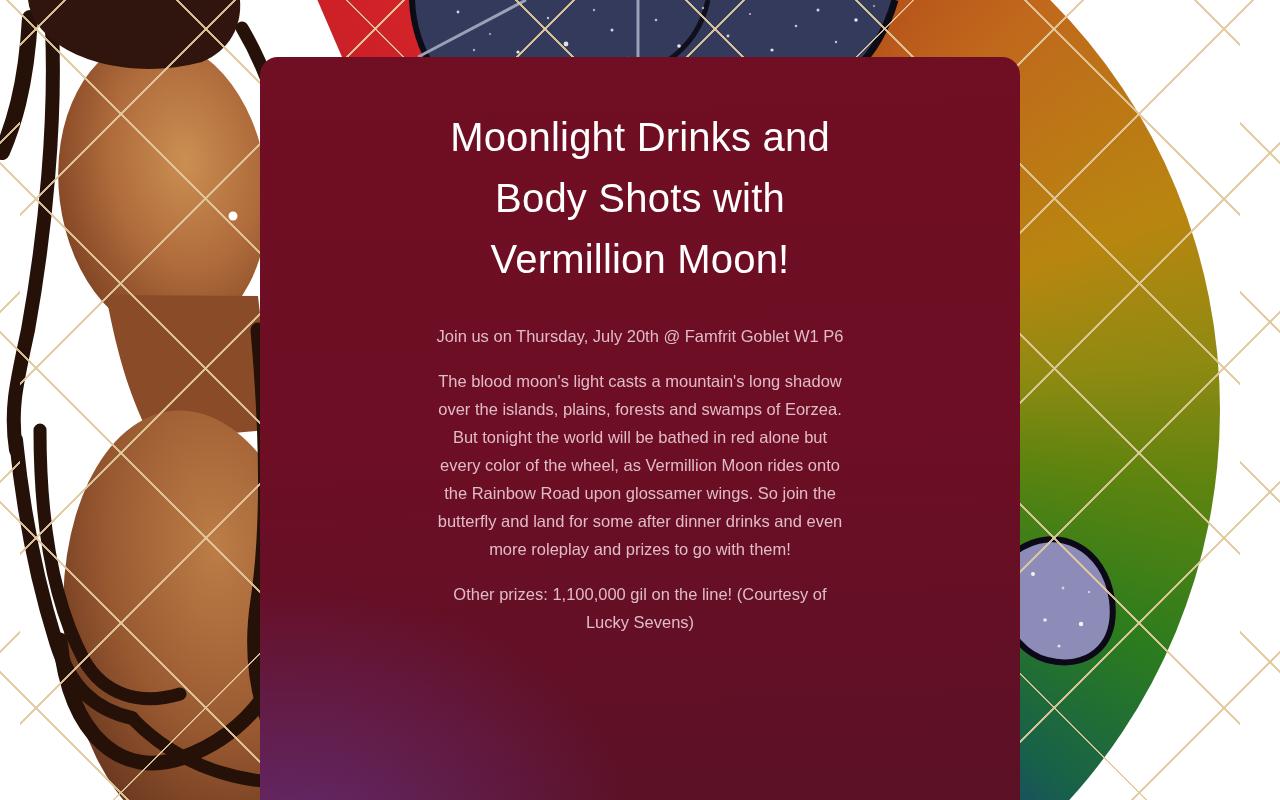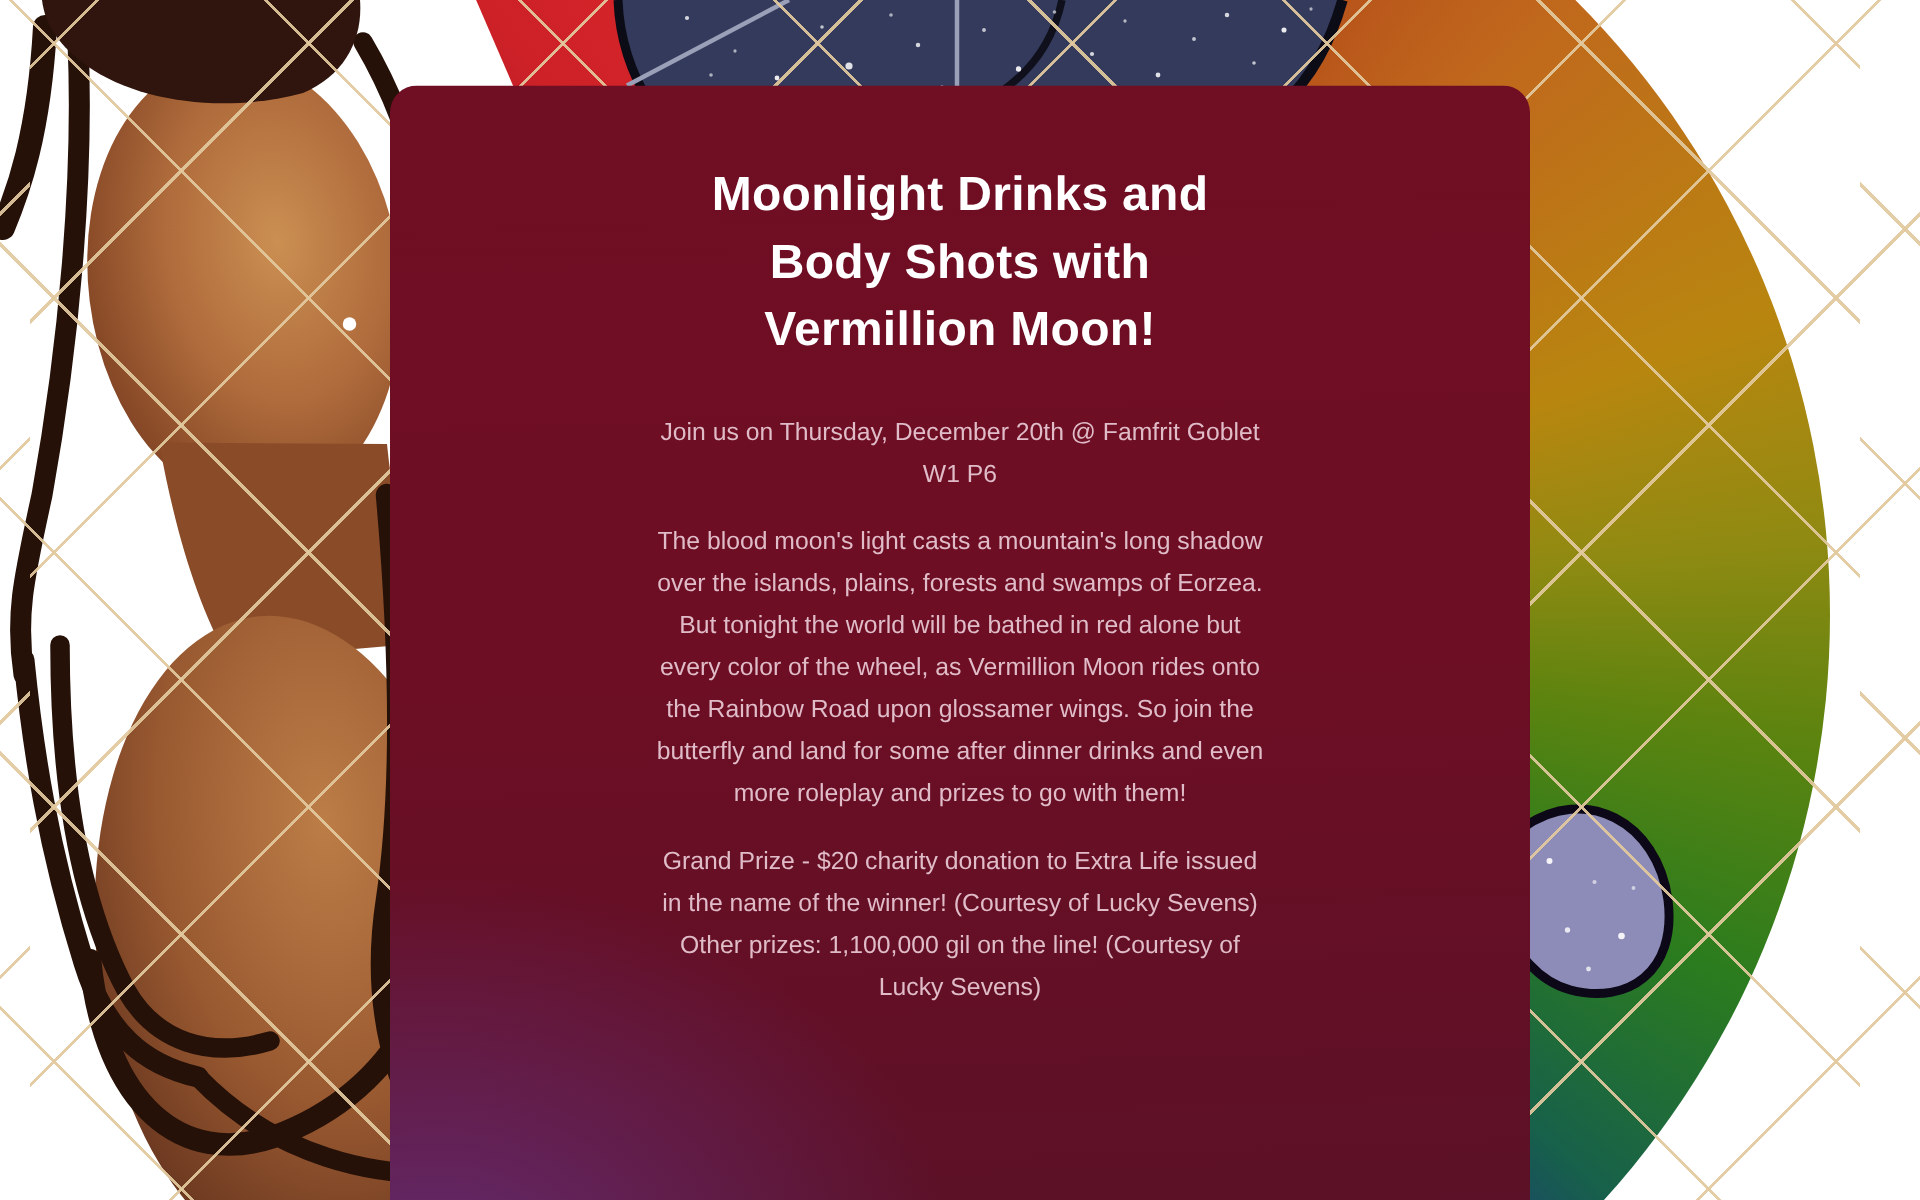--- a/index.html
+++ b/index.html
@@ -61,21 +61,21 @@
     position:absolute; left:260px; top:57px; width:760px; height:770px;
     border-radius:18px;
     background:
       radial-gradient(560px 430px at 4% 103%, rgba(104,58,153,.62) 0%, rgba(104,58,153,0) 62%),
       linear-gradient(178deg, var(--card-top,#700e23) 0%, #6d0e24 50%, var(--card-bottom,#5a1127) 100%);
     text-align:center;
     padding-top:50px;
   }
   .card h1 {
     max-width:392px; margin:0 auto 32px auto;
-    font-size:32px; line-height:45px; font-weight:700;
+    font-size:40px; line-height:61px; font-weight:400;
     color:var(--title-text,#ffffff); letter-spacing:.2px;
   }
   .card p {
     width:412px; margin:0 auto 17px auto;
     font-size:16.5px; line-height:28px; font-weight:400;
     color:var(--body-text,#e0bcc8);
   }
   .card p .seg { display:block; }
 </style>
 </head>
@@ -170,21 +170,20 @@
         <circle cx="96" cy="96" r="2.2" opacity=".9"></circle>
       <circle cx="104" cy="64" r="1.3" opacity=".6"></circle>
         <circle cx="74" cy="118" r="1.6" opacity=".75"></circle>
     </g>
   </svg>
 
   <div class="lattice"></div>
 
   <div class="card">
     <h1>Moonlight Drinks and Body Shots with Vermillion Moon!</h1>
-    <p>Join us on Thursday, December 20th @ Famfrit Goblet W1 P6</p>
+    <p>Join us on Thursday, July 20th @ Famfrit Goblet W1 P6</p>
     <p>The blood moon's light casts a mountain's long shadow over the islands, plains, forests and swamps of Eorzea. But tonight the world will be bathed in red alone but every color of the wheel, as Vermillion Moon rides onto the Rainbow Road upon glossamer wings. So join the butterfly and land for some after dinner drinks and even more roleplay and prizes to go with them!</p>
     <p>
-      <span class="seg">Grand Prize - $20 charity donation to Extra Life issued in the name of the winner! (Courtesy of Lucky Sevens)</span>
       <span class="seg">Other prizes: 1,100,000 gil on the line! (Courtesy of Lucky Sevens)</span>
     </p>
   </div>
 
 </div>
 
 </body></html>

